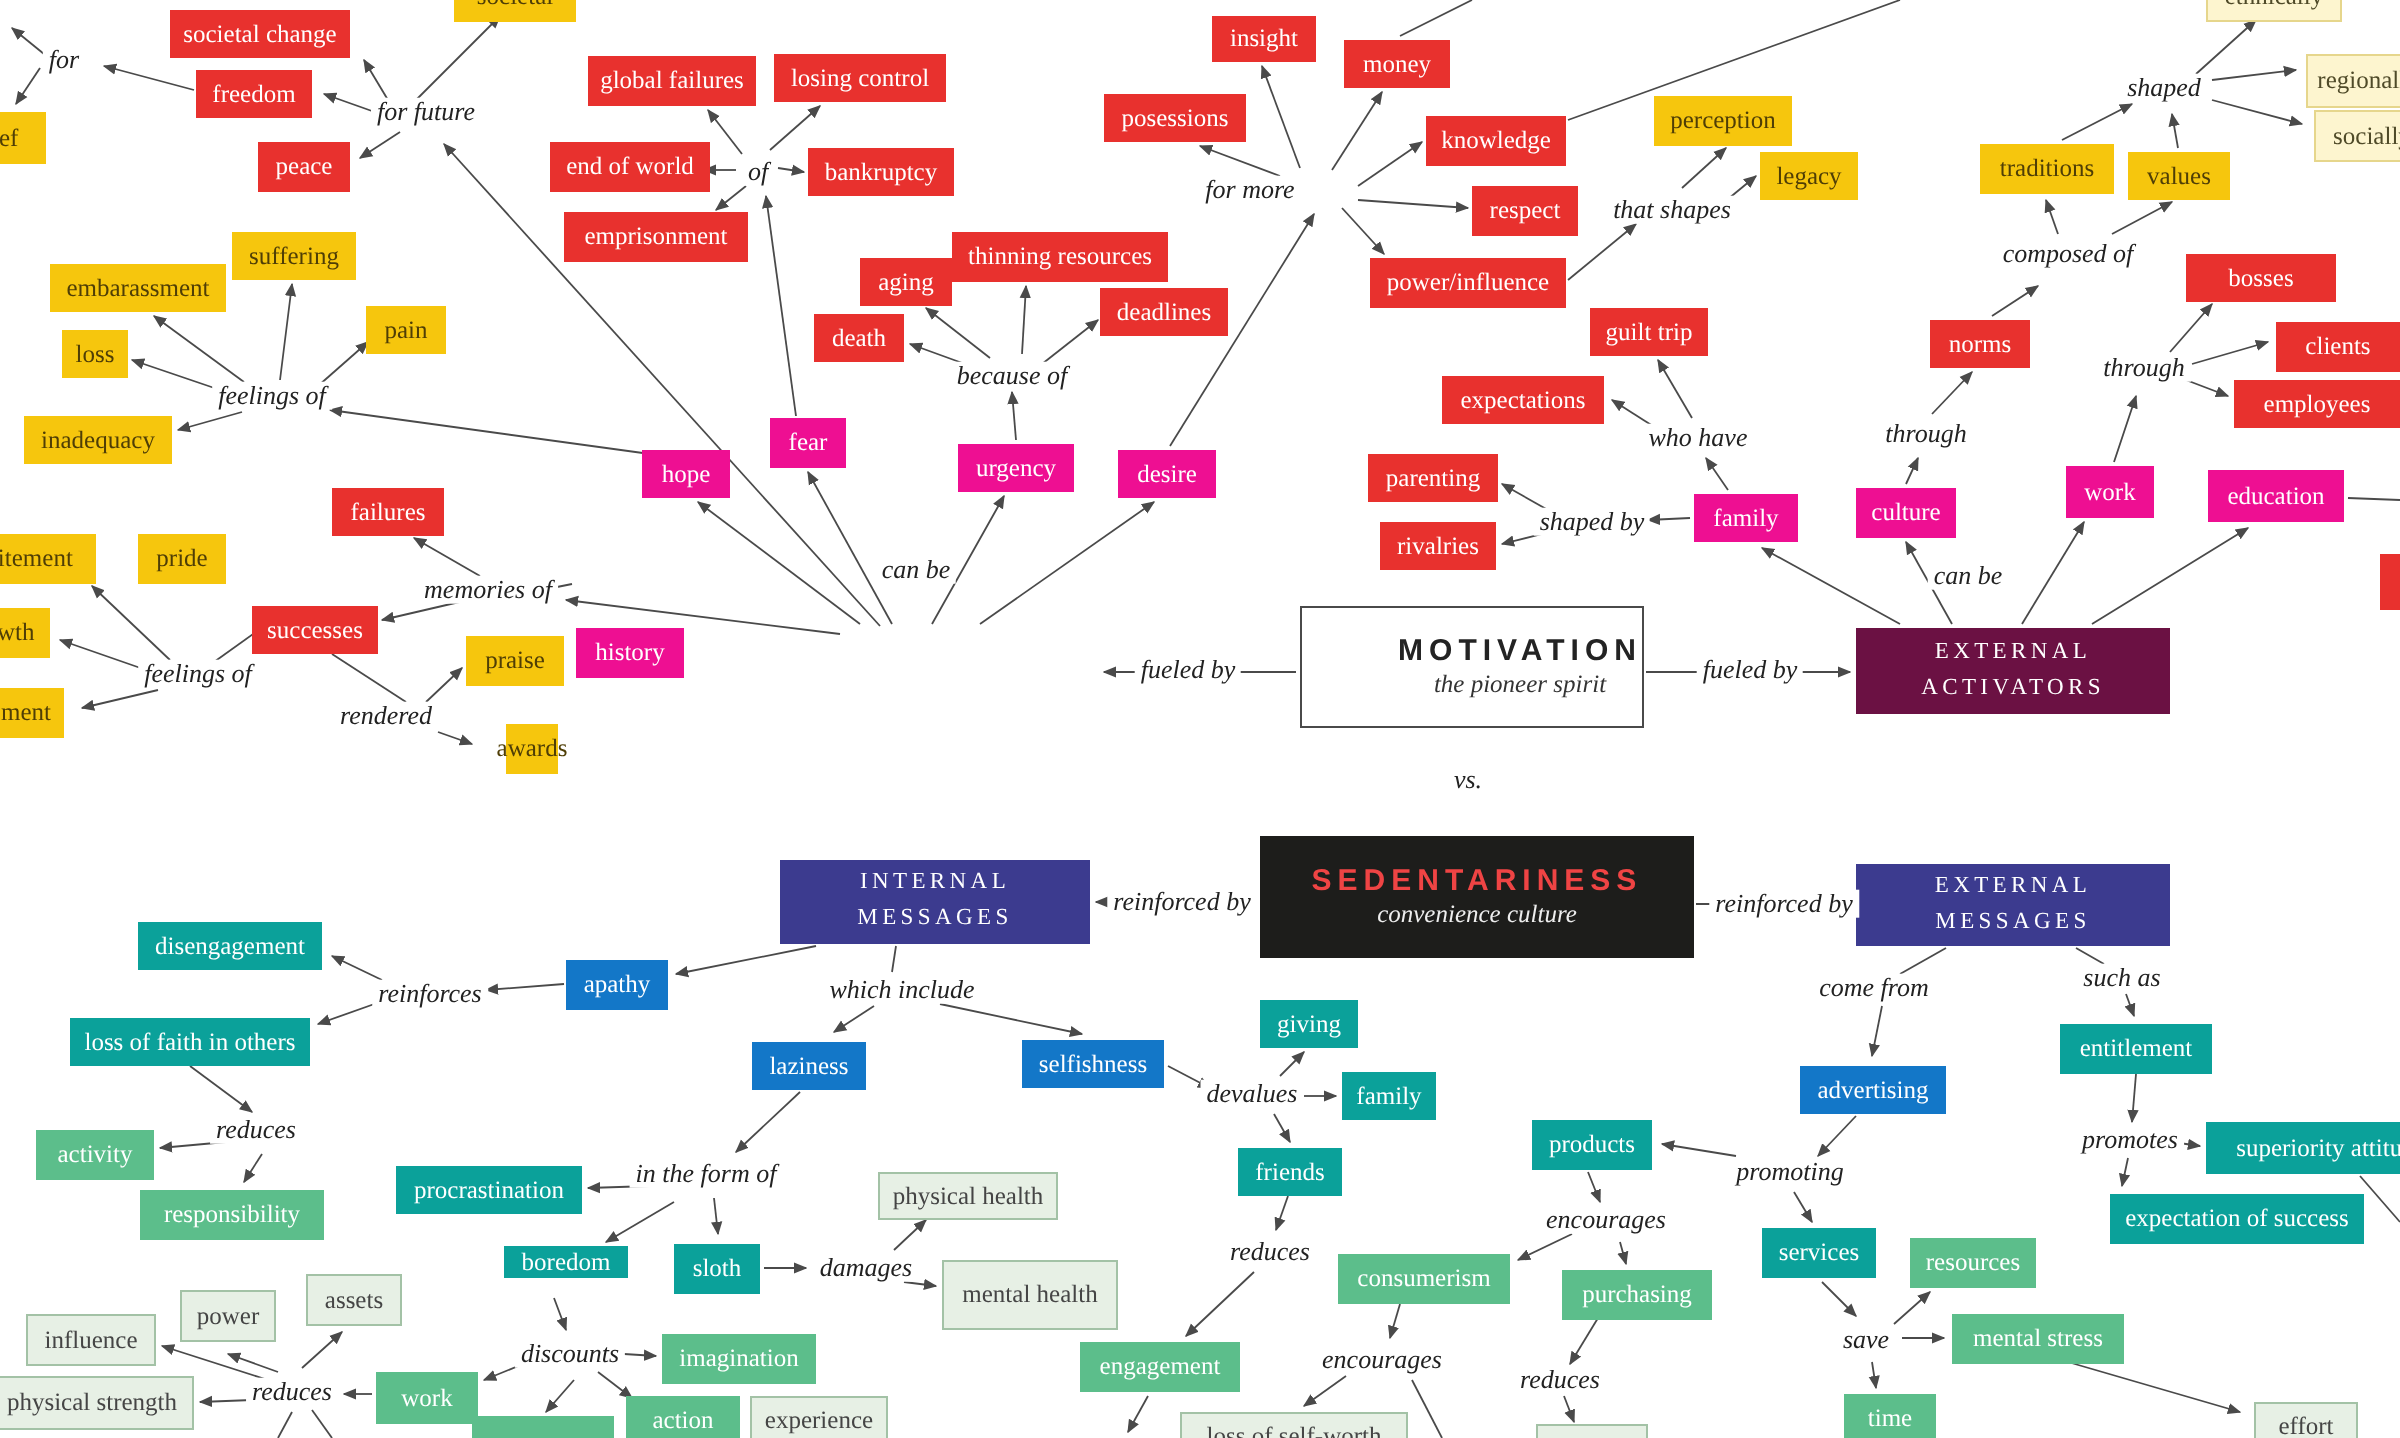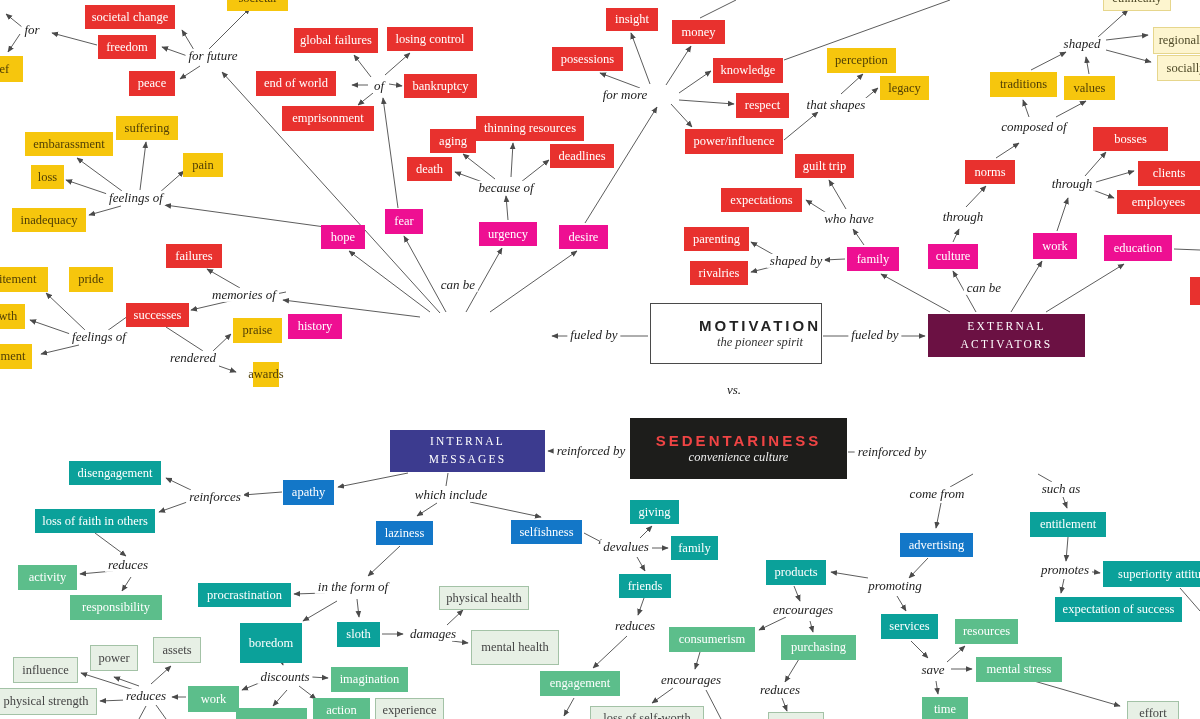--- a/index.html
+++ b/index.html
@@ -184,26 +184,27 @@
         <line x1="706" y1="690" x2="721" y2="719" stroke="#4a4a4a" stroke-width="0.9"></line>
         <line x1="911" y1="641" x2="928" y2="658" stroke="#4a4a4a" stroke-width="0.9" marker-end="url(#arr)"></line>
         <line x1="947" y1="662" x2="965" y2="646" stroke="#4a4a4a" stroke-width="0.9" marker-end="url(#arr)"></line>
         <line x1="951" y1="669" x2="972" y2="669" stroke="#4a4a4a" stroke-width="0.9" marker-end="url(#arr)"></line>
         <line x1="936" y1="681" x2="938" y2="694" stroke="#4a4a4a" stroke-width="0.9" marker-end="url(#arr)"></line>
         <line x1="1034" y1="681" x2="1120" y2="706" stroke="#4a4a4a" stroke-width="0.9" marker-end="url(#arr)"></line>
       </g>
   </svg>
     <div class="node maroon" style="left: 928px; top: 314px; width: 157px; height: 43px;">EXTERNAL ACTIVATORS</div>
     <div class="node indigo" style="left: 390px; top: 430px; width: 155px; height: 42px;">INTERNAL MESSAGES</div>
+    <div class="node indigo" style="left: 928px; top: 432px; width: 157px; height: 41px;">EXTERNAL MESSAGES</div>
     <div class="node red" style="left: 85px; top: 5px; width: 90px; height: 24px;">societal change</div>
     <div class="node red" style="left: 98px; top: 35px; width: 58px; height: 24px;">freedom</div>
     <div class="node red" style="left: 129px; top: 71px; width: 46px; height: 25px;">peace</div>
     <div class="node red" style="left: 294px; top: 28px; width: 84px; height: 25px;">global failures</div>
     <div class="node red" style="left: 387px; top: 27px; width: 86px; height: 24px;">losing control</div>
-    <div class="node red" style="left: 256px; top: 71px; width: 80px; height: 25px;">end of world</div>
+    <div class="node red" style="left: 275px; top: 71px; width: 80px; height: 25px;">end of world</div>
     <div class="node red" style="left: 404px; top: 74px; width: 73px; height: 24px;">bankruptcy</div>
     <div class="node red" style="left: 282px; top: 106px; width: 92px; height: 25px;">emprisonment</div>
     <div class="node red" style="left: 166px; top: 244px; width: 56px; height: 24px;">failures</div>
     <div class="node red" style="left: 126px; top: 303px; width: 63px; height: 24px;">successes</div>
     <div class="node red" style="left: 430px; top: 129px; width: 46px; height: 24px;">aging</div>
     <div class="node red" style="left: 407px; top: 157px; width: 45px; height: 24px;">death</div>
     <div class="node red" style="left: 476px; top: 116px; width: 108px; height: 25px;">thinning resources</div>
     <div class="node red" style="left: 550px; top: 144px; width: 64px; height: 24px;">deadlines</div>
     <div class="node red" style="left: 606px; top: 8px; width: 52px; height: 23px;">insight</div>
     <div class="node red" style="left: 552px; top: 47px; width: 71px; height: 24px;">posessions</div>
@@ -249,21 +250,21 @@
     <div class="node magenta" style="left: 928px; top: 244px; width: 50px; height: 25px;">culture</div>
     <div class="node magenta" style="left: 1033px; top: 233px; width: 44px; height: 26px;">work</div>
     <div class="node magenta" style="left: 1104px; top: 235px; width: 68px; height: 26px;">education</div>
     <div class="node blue" style="left: 283px; top: 480px; width: 51px; height: 25px;">apathy</div>
     <div class="node blue" style="left: 376px; top: 521px; width: 57px; height: 24px;">laziness</div>
     <div class="node blue" style="left: 511px; top: 520px; width: 71px; height: 24px;">selfishness</div>
     <div class="node blue" style="left: 900px; top: 533px; width: 73px; height: 24px;">advertising</div>
     <div class="node teal" style="left: 69px; top: 461px; width: 92px; height: 24px;">disengagement</div>
     <div class="node teal" style="left: 35px; top: 509px; width: 120px; height: 24px;">loss of faith in others</div>
     <div class="node teal" style="left: 198px; top: 583px; width: 93px; height: 24px;">procrastination</div>
-    <div class="node teal" style="left: 240px; top: 623px; width: 62px; height: 40px;">boredom</div>
+    <div class="node teal" style="left: 252px; top: 623px; width: 62px; height: 16px;">boredom</div>
     <div class="node teal" style="left: 337px; top: 622px; width: 43px; height: 25px;">sloth</div>
     <div class="node teal" style="left: 630px; top: 500px; width: 49px; height: 24px;">giving</div>
     <div class="node teal" style="left: 671px; top: 536px; width: 47px; height: 24px;">family</div>
     <div class="node teal" style="left: 619px; top: 574px; width: 52px; height: 24px;">friends</div>
     <div class="node teal" style="left: 766px; top: 560px; width: 60px; height: 25px;">products</div>
     <div class="node teal" style="left: 881px; top: 614px; width: 57px; height: 25px;">services</div>
     <div class="node teal" style="left: 1030px; top: 512px; width: 76px; height: 25px;">entitlement</div>
     <div class="node teal" style="left: 1103px; top: 561px; width: 125px; height: 26px;">superiority attitude</div>
     <div class="node teal" style="left: 1055px; top: 597px; width: 127px; height: 25px;">expectation of success</div>
     <div class="node green" style="left: 18px; top: 565px; width: 59px; height: 25px;">activity</div>

